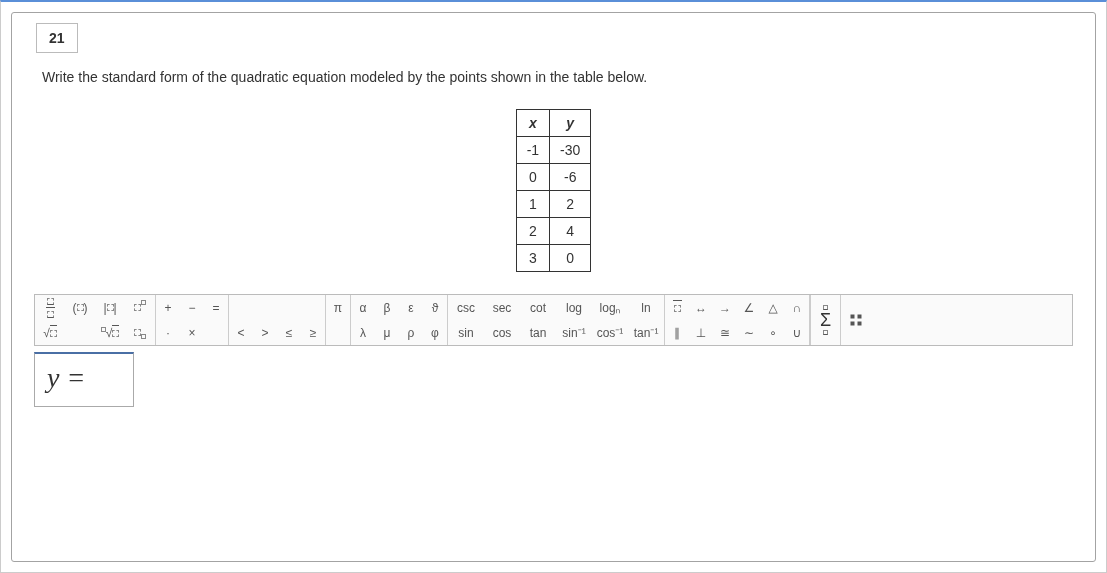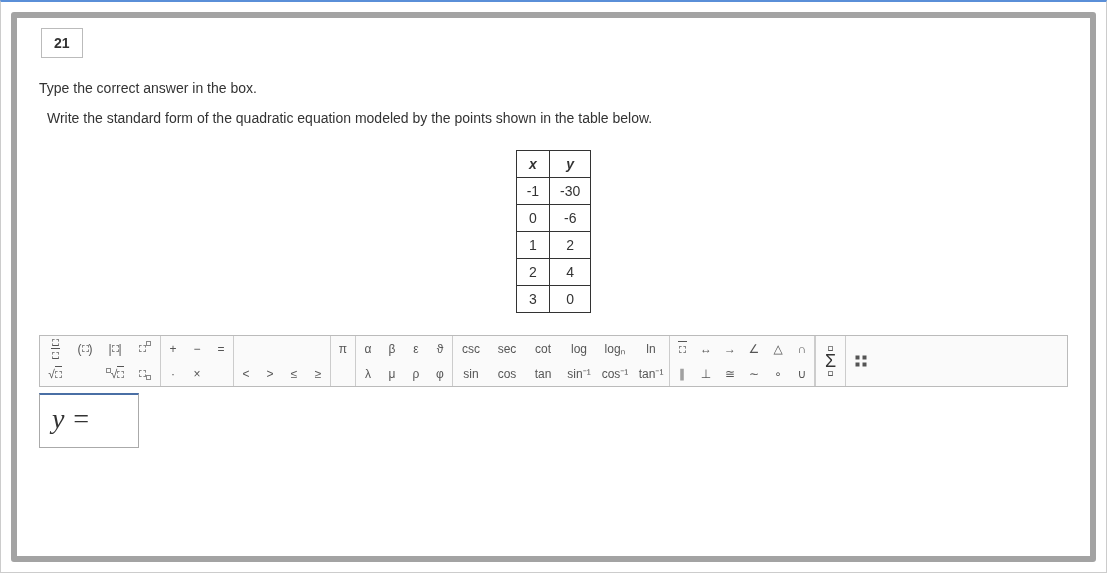--- a/index.html
+++ b/index.html
@@ -13,21 +13,21 @@
   .page {
     width: 1107px;
     height: 573px;
     border: 1px solid #ccc;
     border-top: 2px solid #5a8fd8;
     position: relative;
     overflow: hidden;
   }
   .content-card {
     margin: 10px 10px 0 10px;
-    border: 6px solid #a3a3a3;
+    border: 1px solid #a3a3a3;
     border-radius: 3px;
     background: #fff;
     padding: 0;
     height: calc(100% - 20px);
   }
   .qnum-box {
     display: inline-block;
     border: 1px solid #bbb;
     padding: 6px 12px;
     margin: 10px 0 16px 2px;
@@ -137,21 +137,20 @@
 </style>
 </head>
 <body>
 
 <div class="page">
   <div class="content-card">
     <div class="inner">
 
       <div class="qnum-box">21</div>
 
-      <div class="instr1">Type the correct answer in the box.</div>
 
       <div class="instr2">Write the standard form of the quadratic equation modeled by the points shown in the table below.</div>
 
       
       <div class="data-table-wrap">
         <table class="data">
           <tbody>
               <tr>
             <th>x</th>
             <th>y</th>

